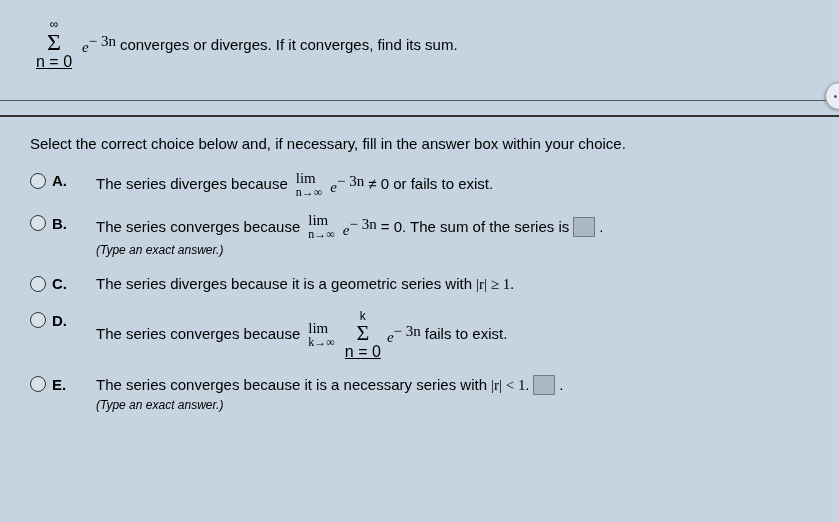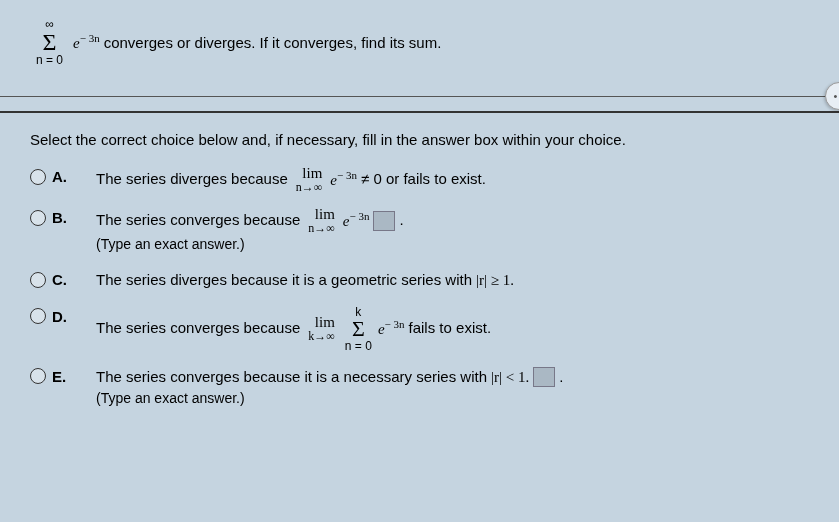--- a/index.html
+++ b/index.html
@@ -10,43 +10,43 @@
       height: 522px;
       padding: 18px 30px;
       color: #000;
       font-size: 15px;
       position: relative;
     }
     .question-row { display: flex; align-items: center; flex-wrap: wrap; gap: 4px; margin-bottom: 30px; }
     .sigma-block { display: inline-flex; flex-direction: column; align-items: center; line-height: 1; margin: 0 6px; }
     .sigma-top { font-size: 12px; }
     .sigma-sym { font-size: 24px; font-family: 'Times New Roman', serif; }
-    .sigma-bot { font-size: 12px; }
+    .sigma-bot { font-size: 16px; text-decoration: underline; }
     .expn { font-family: 'Times New Roman', serif; font-style: italic; }
-    .expn sup { font-size: 11px; font-style: normal; }
+    .expn sup { font-size: 15px; font-style: normal; }
     
     hr.divider { border: none; border-top: 1.5px solid #555; margin: 10px -30px 14px -30px; }
     hr.divider2 { border: none; border-top: 2.5px solid #333; margin: 4px -30px 18px -30px; width: calc(100% + 60px); }
 
     .instruction { margin-bottom: 18px; }
     
     .choice { display: flex; align-items: flex-start; margin-bottom: 14px; gap: 10px; }
     .radio-wrap { display: flex; align-items: center; gap: 6px; padding-top: 2px; min-width: 56px; }
     .radio-circle {
       width: 16px; height: 16px; border: 1.5px solid #333; border-radius: 50%;
       background: #d8e2ea; flex-shrink: 0;
     }
     .choice-letter { font-weight: bold; }
     .choice-body { flex: 1; line-height: 1.5; }
     .choice-line { display: flex; align-items: center; flex-wrap: wrap; gap: 4px; }
-    .lim-block { display: inline-flex; flex-direction: column; align-items: flex-end; line-height: 1; margin: 0 4px; font-family: 'Times New Roman', serif; }
+    .lim-block { display: inline-flex; flex-direction: column; align-items: flex-start; line-height: 1; margin: 0 4px; font-family: 'Times New Roman', serif; }
     .lim-top { font-size: 15px; }
     .lim-bot { font-size: 12px; }
     .answer-box { display: inline-block; width: 22px; height: 20px; background: #aab8c4; border: 1px solid #778; vertical-align: middle; }
-    .subnote { font-size: 14px; }
+    .subnote { font-size: 12px; font-style: italic; }
     .abs { font-family: Liberation Serif, serif; }
     
     .nav-bubble {
       position: absolute;
       right: -14px;
       top: 82px;
       width: 28px; height: 28px;
       background: #e8eef4;
       border: 1px solid #999;
       border-radius: 14px 0 0 14px;
@@ -105,20 +105,21 @@
   <div class="choice-body">
     <div class="choice-line">
       <span>The series converges because</span>
       <span class="lim-block">
         <span class="lim-top">lim</span>
         <span class="lim-bot">n→∞</span>
       </span>
       <span class="expn">
         <span>e</span><sup>− 3n</sup>
       </span>
+      <span>= 0. The sum of the series is</span>
       <span class="answer-box"></span>
       <span>.</span>
     </div>
     <div class="subnote">(Type an exact answer.)</div>
   </div>
 </div>
 
 <div class="choice">
   <div class="radio-wrap">
     <span class="radio-circle"></span>

